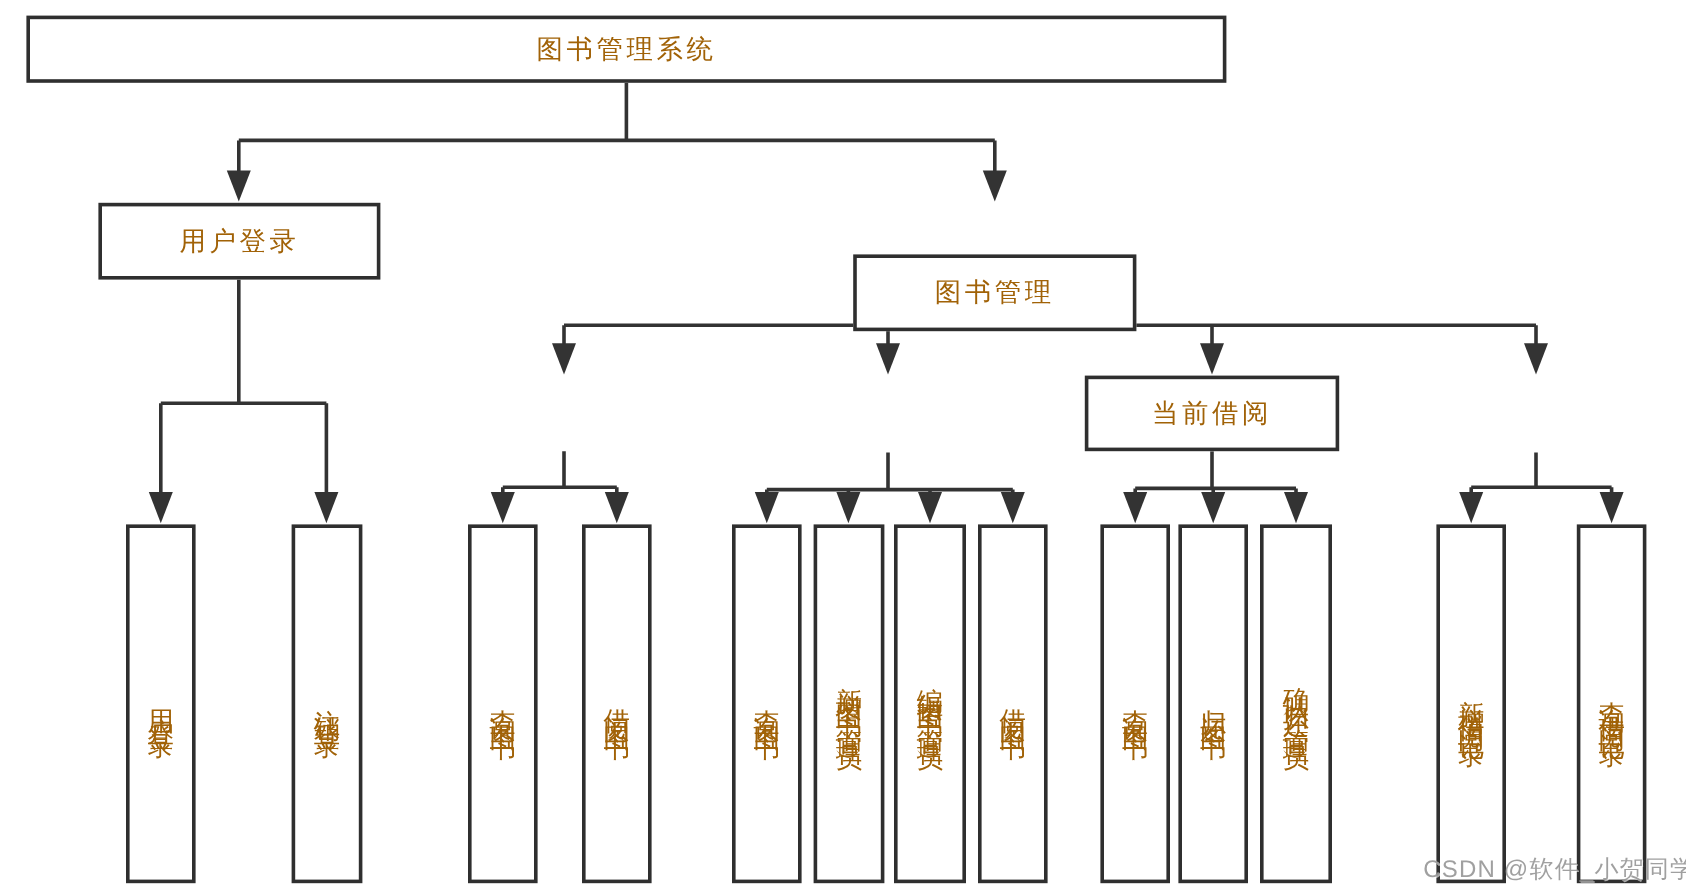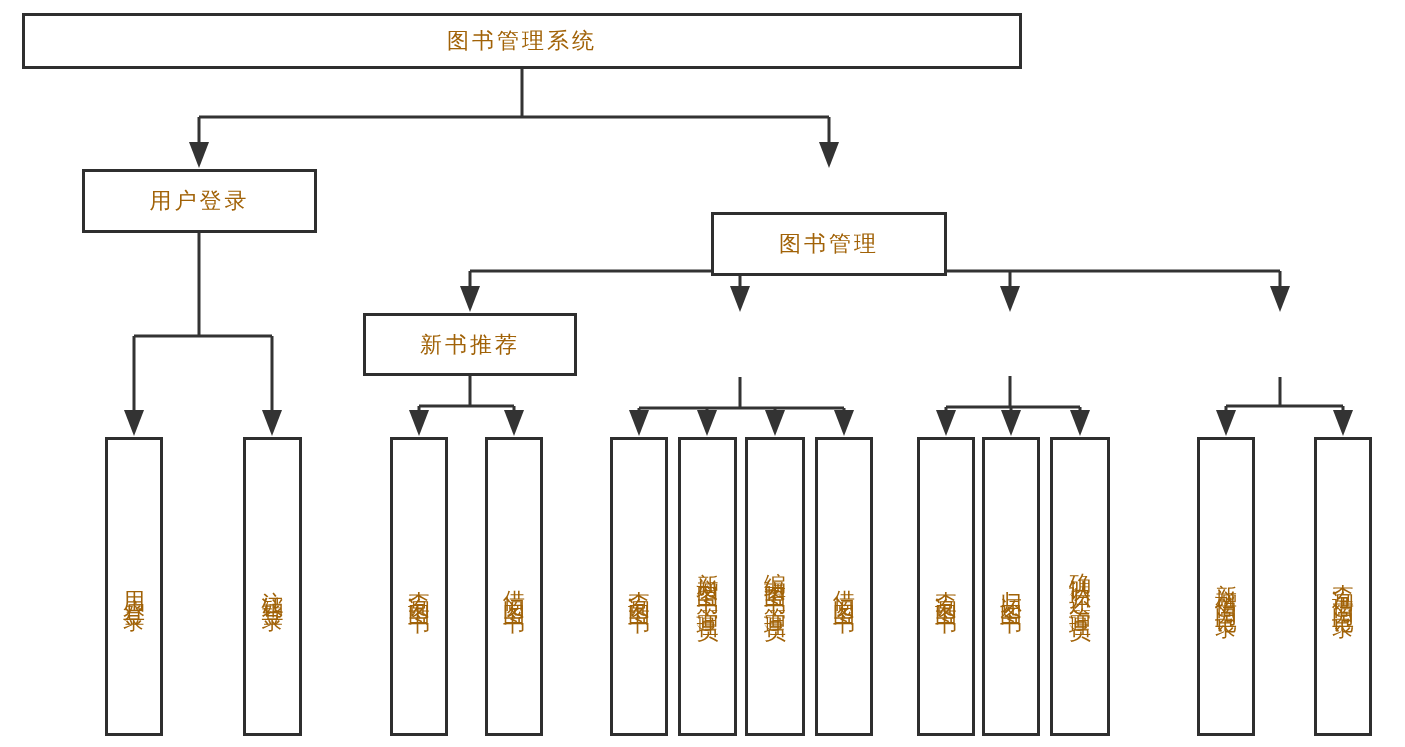--- a/index.html
+++ b/index.html
@@ -99,34 +99,35 @@
       <polygon points="1216,410 1236,410 1226,436"></polygon>
       <polygon points="1333,410 1353,410 1343,436"></polygon>
     </g>
   </svg>
 
   <div class="node node-h" style="left:22px; top:13px; width:1000px; height:56px;">图书管理系统</div>
 
   <div class="node node-h" style="left:82px; top:169px; width:235px; height:64px;">用户登录</div>
   <div class="node node-h" style="left:711px; top:169px; width:236px; height:64px;margin-top:43px;">图书管理</div>
 
-  <div class="node node-h" style="left:363px; top:313px; width:214px; height:63px;">新书推荐</div>
+  <div class="node node-h" style="left:904px; top:313px; width:212px; height:63px;">当前借阅</div>
 
   <div class="node node-v" style="left:105px; top:437px; width:58px; height:299px;">用户登录</div>
   <div class="node node-v" style="left:243px; top:437px; width:59px; height:299px;">注销登录</div>
 
   <div class="node node-v" style="left:390px; top:437px; width:58px; height:299px;">查询图书</div>
   <div class="node node-v" style="left:485px; top:437px; width:58px; height:299px;">借阅图书</div>
 
   <div class="node node-v" style="left:610px; top:437px; width:58px; height:299px;">查询图书</div>
   <div class="node node-v" style="left:678px; top:437px; width:59px; height:299px;">新增图书（管理员）</div>
   <div class="node node-v" style="left:745px; top:437px; width:60px; height:299px;">编辑图书（管理员）</div>
   <div class="node node-v" style="left:815px; top:437px; width:58px; height:299px;">借阅图书</div>
 
   <div class="node node-v" style="left:917px; top:437px; width:58px; height:299px;">查询图书</div>
   <div class="node node-v" style="left:982px; top:437px; width:58px; height:299px;">归还图书</div>
   <div class="node node-v" style="left:1050px; top:437px; width:60px; height:299px;">确认归还（管理员）</div>
 
   <div class="node node-v" style="left:1197px; top:437px; width:58px; height:299px;">新增借阅记录</div>
   <div class="node node-v" style="left:1314px; top:437px; width:58px; height:299px;">查询借阅记录</div>
 
+  <div class="watermark">CSDN @软件_小贺同学</div>
 
 </div>
 
 </body></html>

